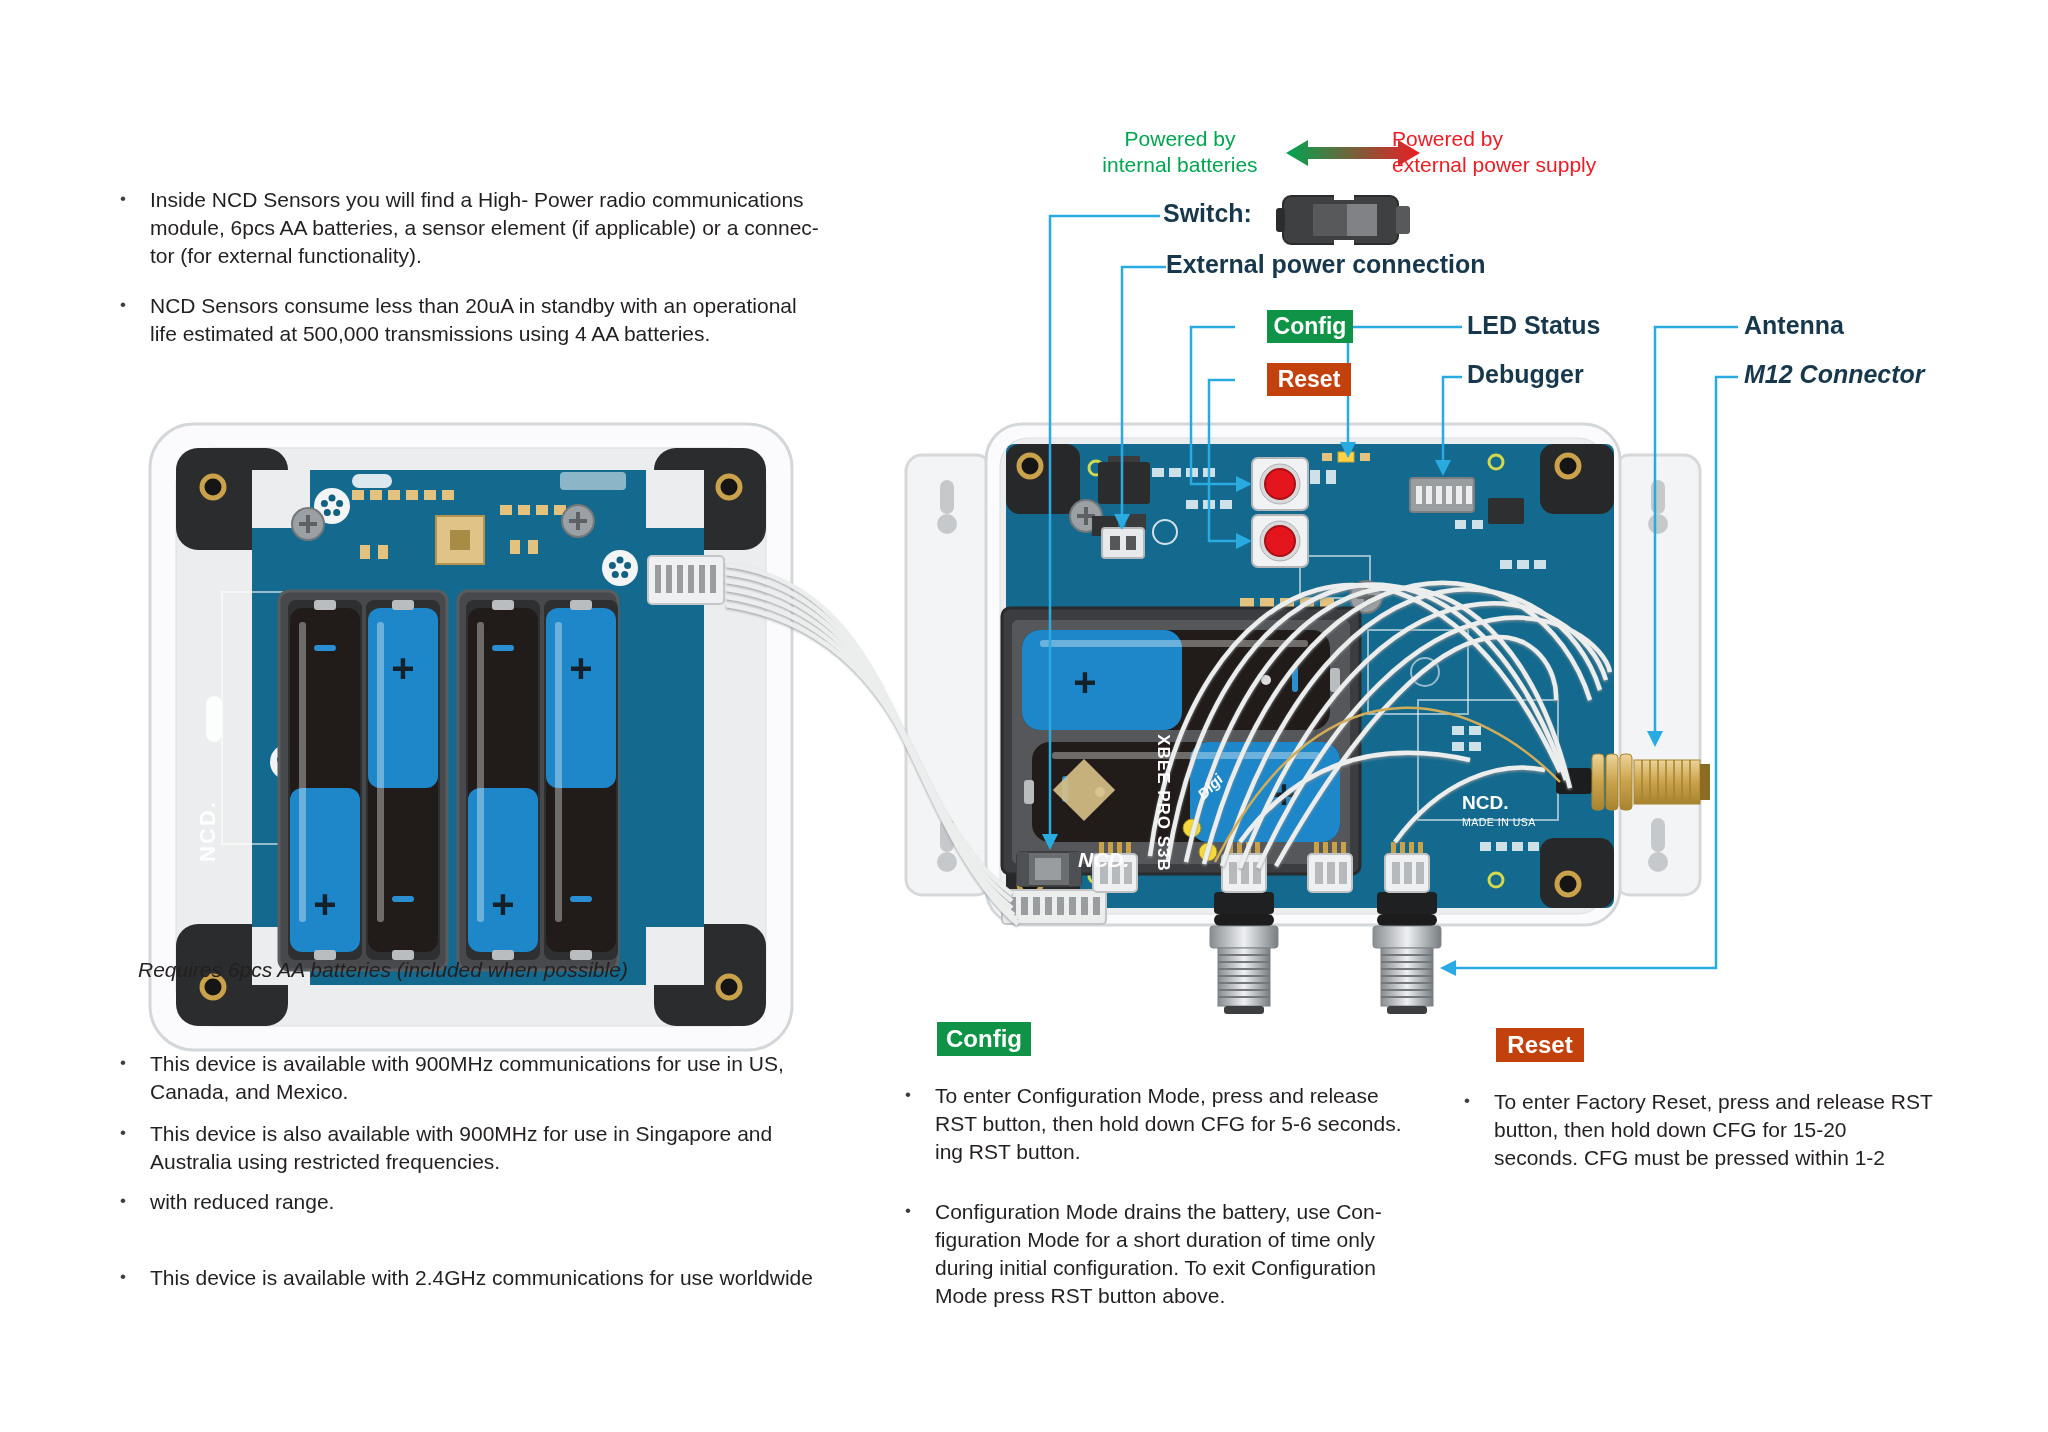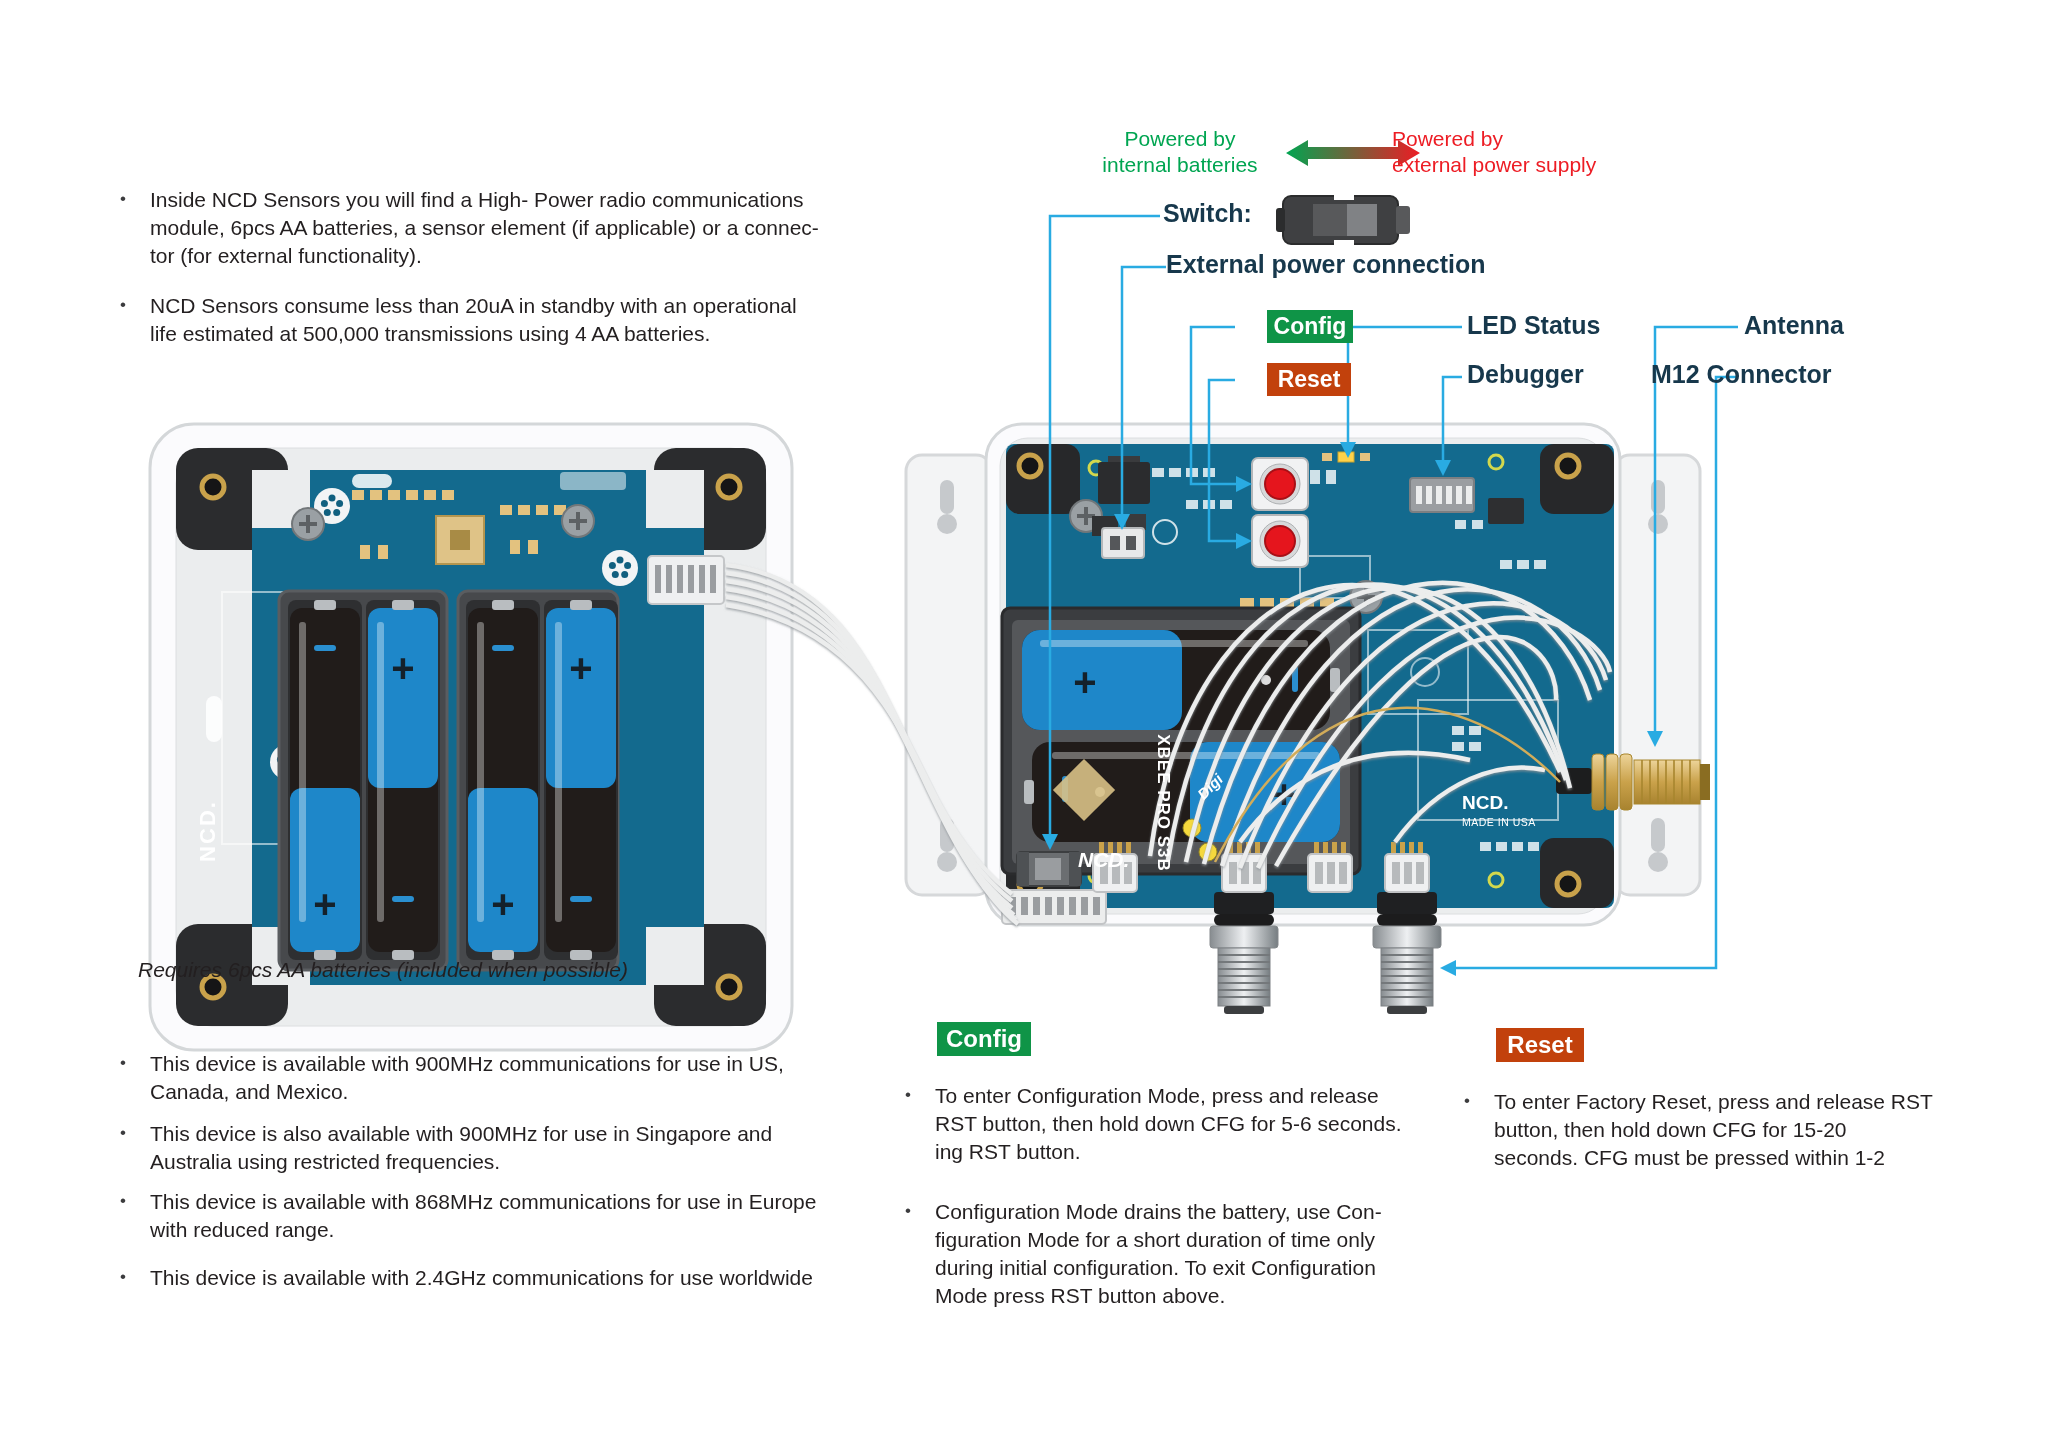--- a/index.html
+++ b/index.html
@@ -461,42 +461,41 @@
   <span>external power supply</span>
 </div>
 
 <div class="lbl" style="left:1163px;top:199px;">Switch:</div>
 <div class="lbl" style="left:1166px;top:250px;">External power connection</div>
 <div class="badge green" style="left:1235px;top:310px;width:86px;height:33px;font-size:23px;">Config</div>
 <div class="badge red" style="left:1235px;top:363px;width:84px;height:33px;font-size:23px;">Reset</div>
 <div class="lbl" style="left:1467px;top:311px;">LED Status</div>
 <div class="lbl" style="left:1467px;top:360px;">Debugger</div>
 <div class="lbl" style="left:1744px;top:311px;">Antenna</div>
-<div class="lbl" style="left:1651px;top:360px;">M12 Connector</div>
+<div class="lbl" style="left:1744px;top:360px;font-style:italic;">M12 Connector</div>
 
 <div class="note" style="left:138px;top:958px;">Requires 6pcs AA batteries (included when possible)</div>
 
 <div class="bullet" style="left:120px;top:1050px;">
   <span class="dot">•</span>
   <div class="lines">
     <span>This device is available with 900MHz communications for use in US,</span>
     <span>Canada, and Mexico.</span>
   </div>
 </div>
 <div class="bullet" style="left:120px;top:1120px;">
   <span class="dot">•</span>
   <div class="lines">
     <span>This device is also available with 900MHz for use in Singapore and</span>
     <span>Australia using restricted frequencies.</span>
   </div>
 </div>
 <div class="bullet" style="left:120px;top:1188px;">
   <span class="dot">•</span>
   <div class="lines">
-    <span>This device is available with 868MHz communications for use in Europe</span>
     <span>with reduced range.</span>
   </div>
 </div>
 <div class="bullet" style="left:120px;top:1264px;">
   <span class="dot">•</span>
   <div class="lines">
     <span>This device is available with 2.4GHz communications for use worldwide</span>
   </div>
 </div>
 

